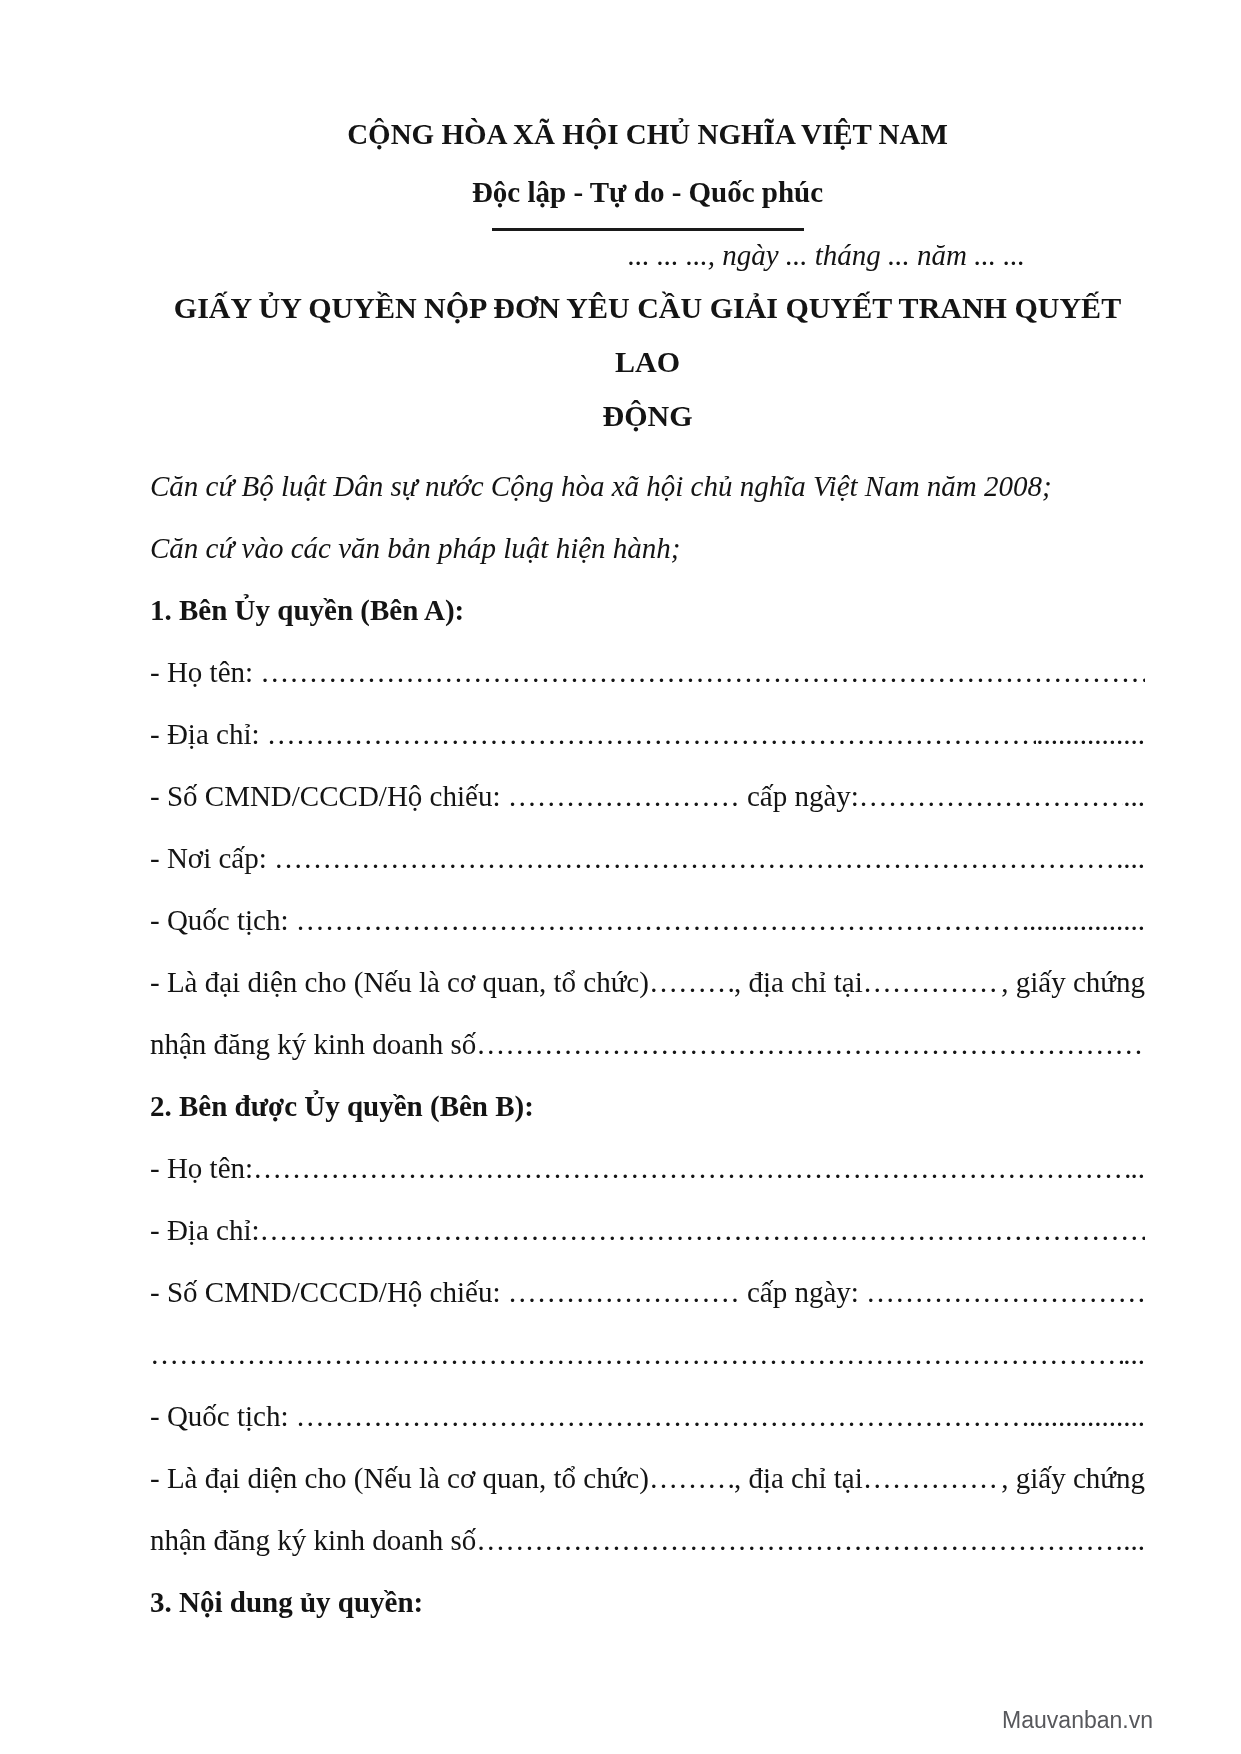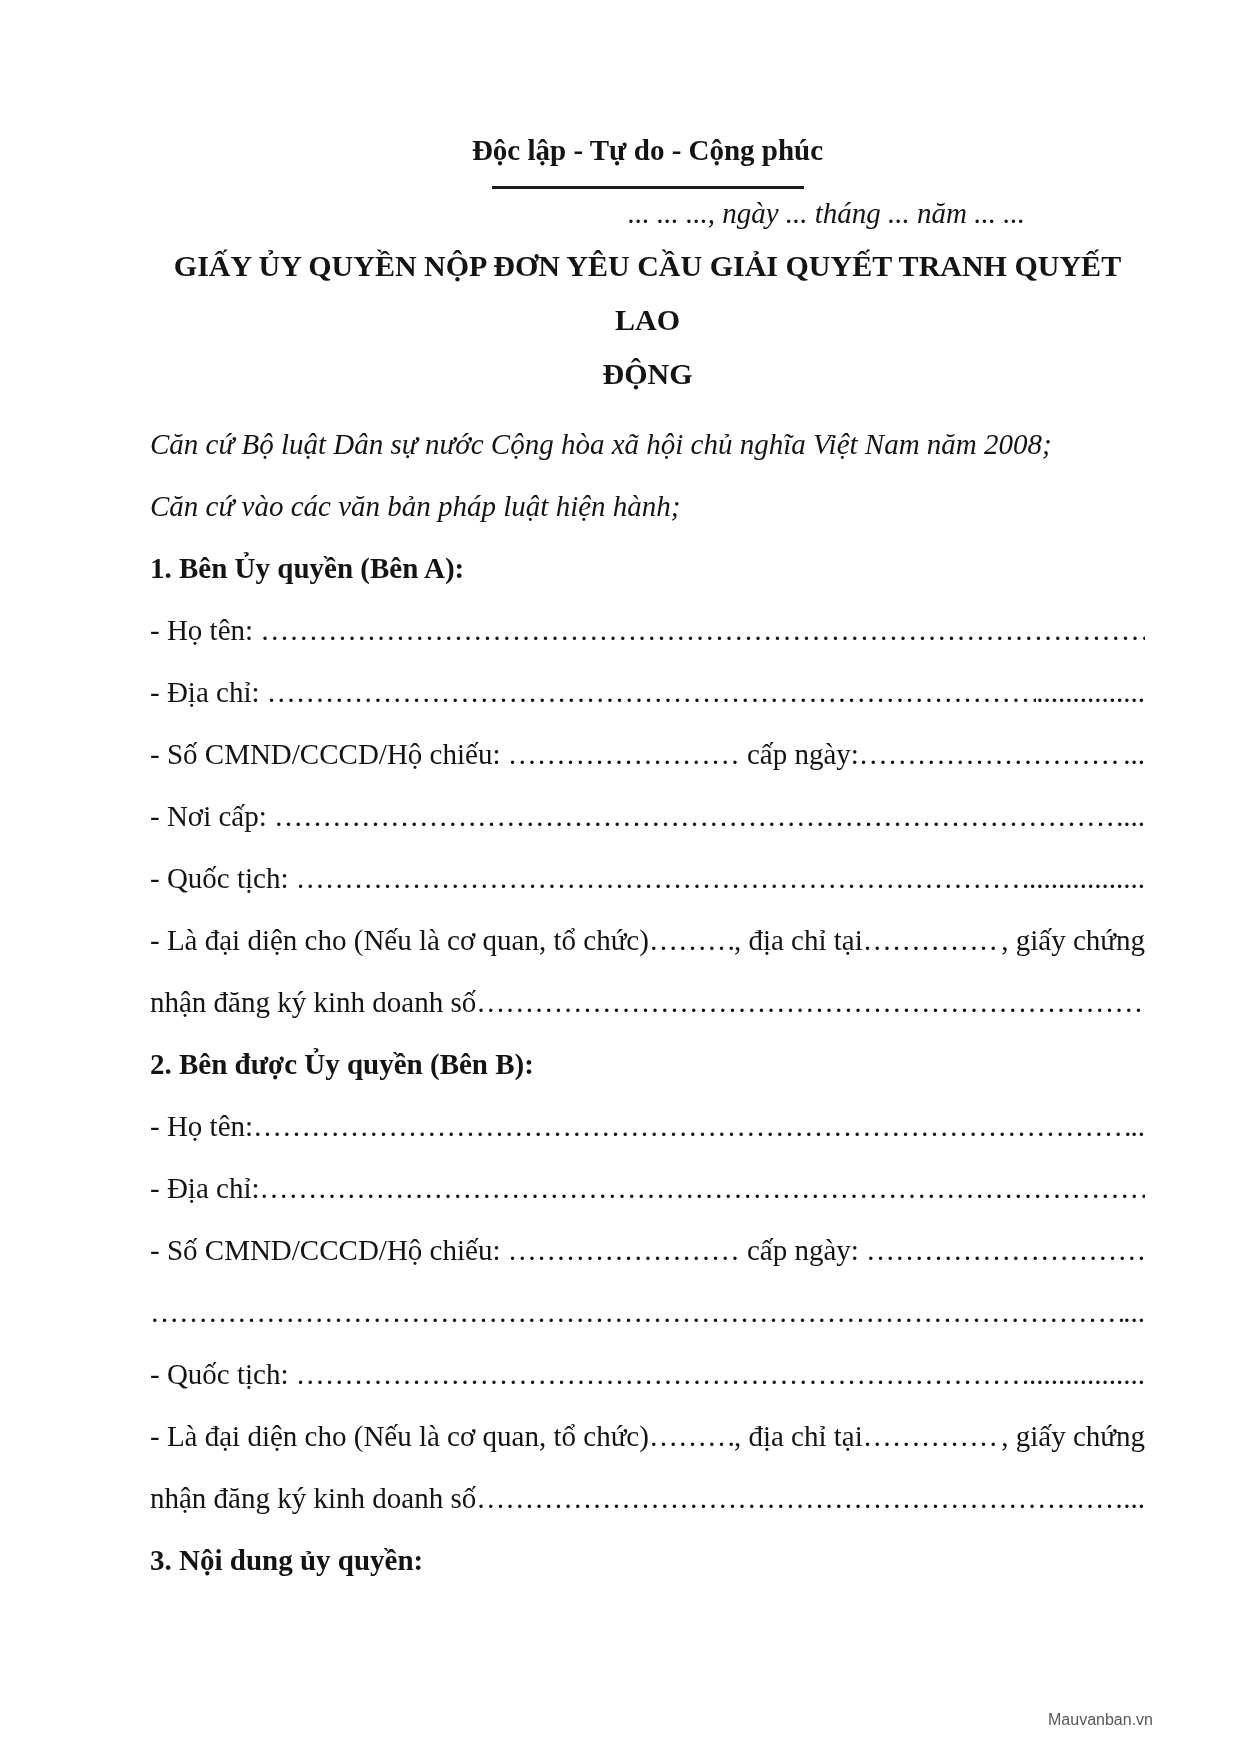--- a/index.html
+++ b/index.html
@@ -32,31 +32,32 @@
   .row { display:flex; line-height:62px;justify-content:flex-end; }
   .lbl { white-space:pre; flex:0 0 auto; }
   .fill { flex:1 1 auto; min-width:0; overflow:hidden; white-space:nowrap; }
   .fill-fixed { flex:0 0 auto; width:232px; overflow:hidden; white-space:nowrap; }
   .fill-short { flex:0 0 auto; width:85px; overflow:hidden; white-space:nowrap; }
   .tail { white-space:pre; flex:0 0 auto; }
 
   .watermark {
     position:absolute; top:1705px; right:88px;
     font-family:"Liberation Sans","DejaVu Sans",sans-serif;
-    font-size:16px; color:#57585c; line-height:30px;
+    font-size:23px; color:#57585c; line-height:30px;
   }
 </style>
 </head>
 <body>
 
 <div class="page">
   <div class="content">
 
+    <div class="national center b">CỘNG HÒA XÃ HỘI CHỦ NGHĨA VIỆT NAM</div>
 
-    <div class="motto center b">Độc lập - Tự do - Cộng phúc</div>
+    <div class="motto center b">Độc lập - Tự do - Quốc phúc</div>
     <div class="motto-underline"></div>
 
     <div class="dateline i">... ... ..., ngày ... tháng ... năm ... ...</div>
 
     <div class="doc-title center b">
       <div>GIẤY ỦY QUYỀN NỘP ĐƠN YÊU CẦU GIẢI QUYẾT TRANH QUYẾT LAO</div>
       <div>ĐỘNG</div>
     </div>
 
     <div class="line i basis1">Căn cứ Bộ luật Dân sự nước Cộng hòa xã hội chủ nghĩa Việt Nam năm 2008;</div>

